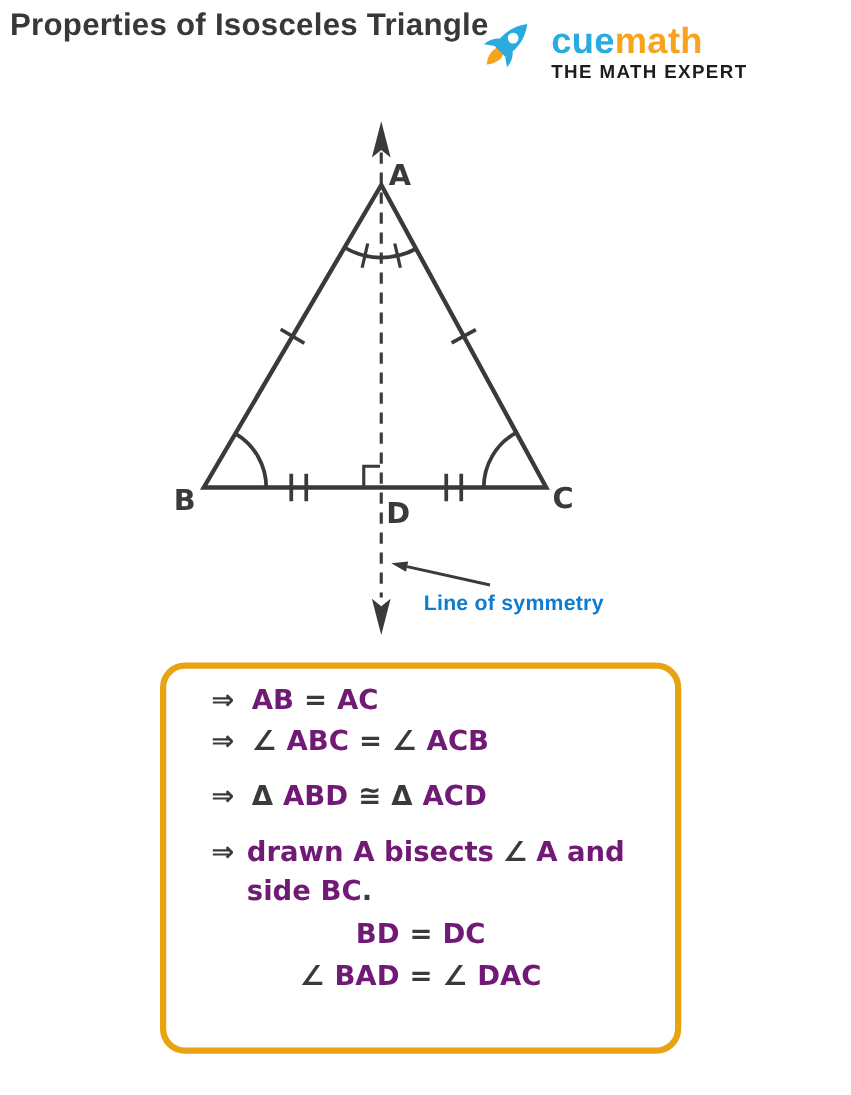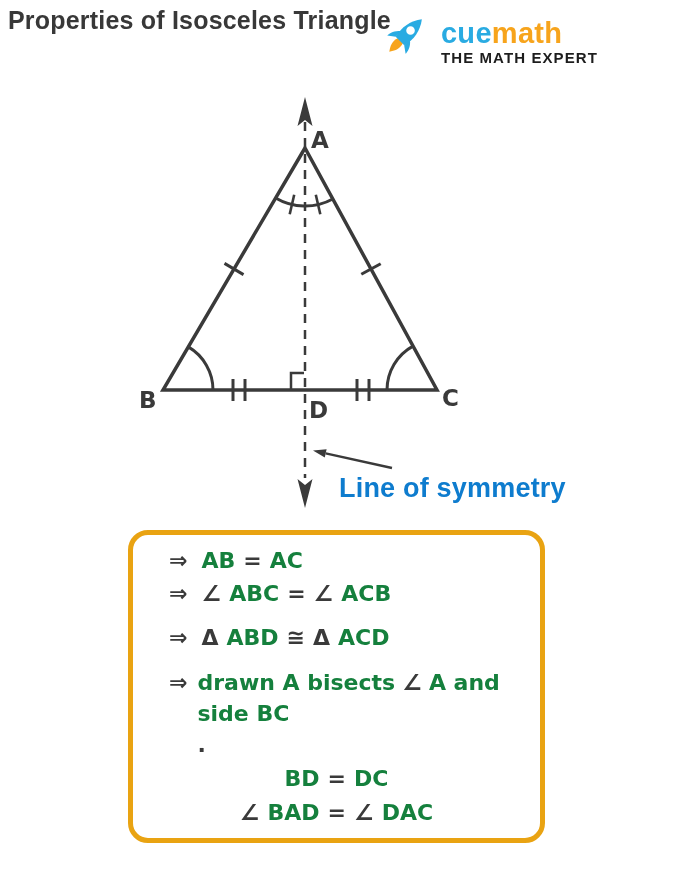--- a/index.html
+++ b/index.html
@@ -19,44 +19,44 @@
   .brand { font-size:29px; font-weight:bold; line-height:28px; letter-spacing:0.3px;
            font-family:"Liberation Sans","DejaVu Sans",sans-serif; }
   .brand .cue  { color:#29ABE2; }
   .brand .math { color:#F7A41C; }
   .tagline { font-size:15px; font-weight:bold; color:#1d1d1d; letter-spacing:1.1px;
              margin-top:2px; font-family:"Liberation Sans","DejaVu Sans",sans-serif; }
   
   .diagram-svg { position:absolute; left:0; top:0; }
   .symmetry-label {
     position:absolute; left:339px; top:473px;
-    font-size:27px; font-weight:bold; color:#0E7CCE;
+    font-size:17px; font-weight:bold; color:#0E7CCE;
     font-family:"Liberation Sans","DejaVu Sans",sans-serif; letter-spacing:0.2px;
   }
   
   .props-box {
     position:absolute; left:128px; top:530px; width:417px; height:313px;
     border:5px solid #E9A312; border-radius:20px; background:#ffffff;
     padding-top:12px; font-weight:bold; font-size:22px; color:#0E7CCE;
   }
   .eq-line { display:flex; align-items:baseline; gap:8px;
              margin-left:36px; line-height:27px; white-space:nowrap; }
   .eq-line.center { margin-left:0; justify-content:center; }
   .m-l2 { margin-top:6px; }
   .m-l3 { margin-top:17px; }
   .m-l4 { margin-top:16px; }
   .m-l5 { margin-top:5px; }
   .m-l6 { margin-top:7px; }
   .dk { color:#3A3A3A; }
-  .bl { color:#15803d; }
+  .bl { color:#701a75; }
   .arrow-sym { margin-right:6px; }
   .para { display:flex; align-items:flex-start; gap:10px; margin-left:36px; }
   .para .ptext { display:flex; flex-direction:column; }
   .prow { display:flex; gap:7px; line-height:31px; white-space:nowrap; }
-  .nogap { display:inline-flex; gap:0;flex-direction:column; }
+  .nogap { display:inline-flex; gap:0; }
 </style>
 </head>
 <body>
 
 <div class="page">
 
   <div class="title">Properties of Isosceles Triangle</div>
 
   <div class="logo">
     <svg width="54" height="56" viewBox="0 0 54 56">

